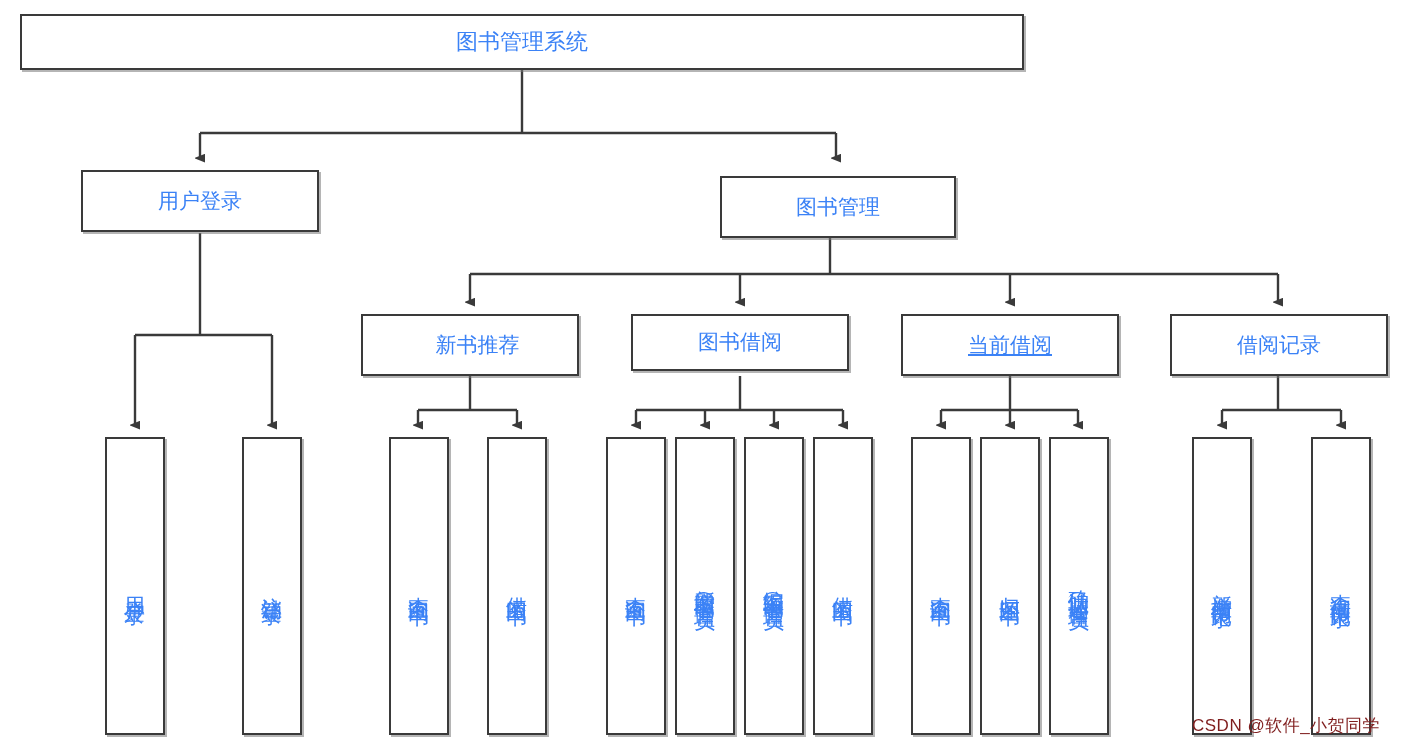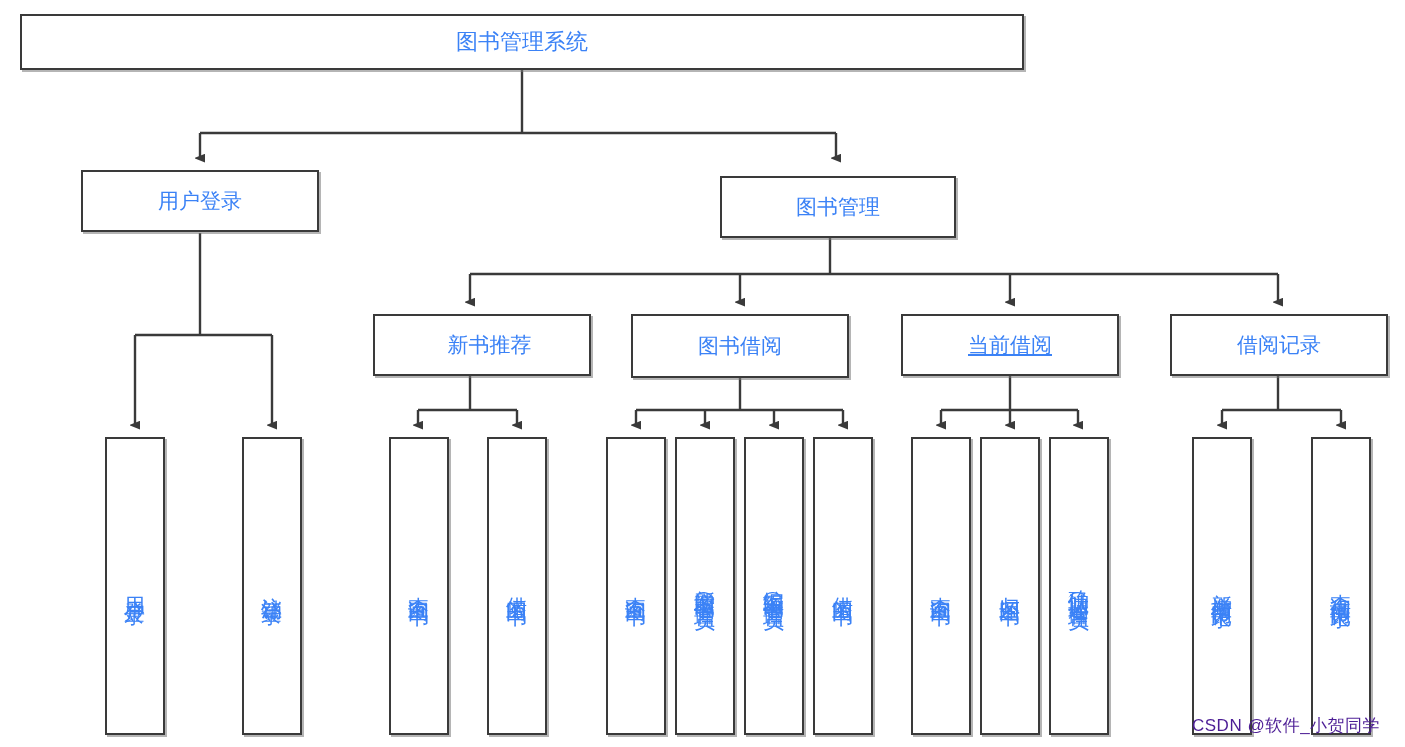--- a/index.html
+++ b/index.html
@@ -55,21 +55,21 @@
   .node.vertical .node-label {
     writing-mode: vertical-rl;
     text-orientation: upright;
     font-size: 21px;
     letter-spacing: 3px;
     line-height: 1.1;
   }
   .watermark {
     position: absolute;
     font-size: 17px;
-    color: #4c1d95;
+    color: #7f1d1d;
     white-space: nowrap;
     letter-spacing: 0.5px;
   }
 </style>
 </head>
 <body>
 
 <div id="canvas">
 
   <svg id="connectors" viewBox="0 0 1405 747" xmlns="http://www.w3.org/2000/svg">
@@ -126,24 +126,24 @@
     <span class="node-label">图书管理系统</span>
   </div>
 
   <div class="node horizontal" style="left:81px; top:170px; width:238px; height:62px;">
     <span class="node-label">用户登录</span>
   </div>
   <div class="node horizontal" style="left:712px; top:176px; width:236px; height:62px;margin-left:8px;">
     <span class="node-label">图书管理</span>
   </div>
 
-  <div class="node horizontal" style="left:373px; top:314px; width:218px; height:62px;padding-left:15px;">
+  <div class="node horizontal" style="left:361px; top:314px; width:218px; height:62px;padding-left:15px;">
     <span class="node-label">新书推荐</span>
   </div>
-  <div class="node horizontal" style="left:631px; top:314px; width:218px; height:64px;font-family:Liberation Serif, serif;">
+  <div class="node horizontal" style="left:631px; top:314px; width:218px; height:57px;font-family:Liberation Serif, serif;">
     <span class="node-label">图书借阅</span>
   </div>
   <div class="node horizontal" style="left:901px; top:314px; width:218px; height:62px;text-decoration:underline;">
     <span class="node-label">当前借阅</span>
   </div>
   <div class="node horizontal" style="left:1170px; top:314px; width:218px; height:62px;">
     <span class="node-label">借阅记录</span>
   </div>
 
   <div class="node vertical" style="left:105px; top:437px; width:60px; height:298px;">

